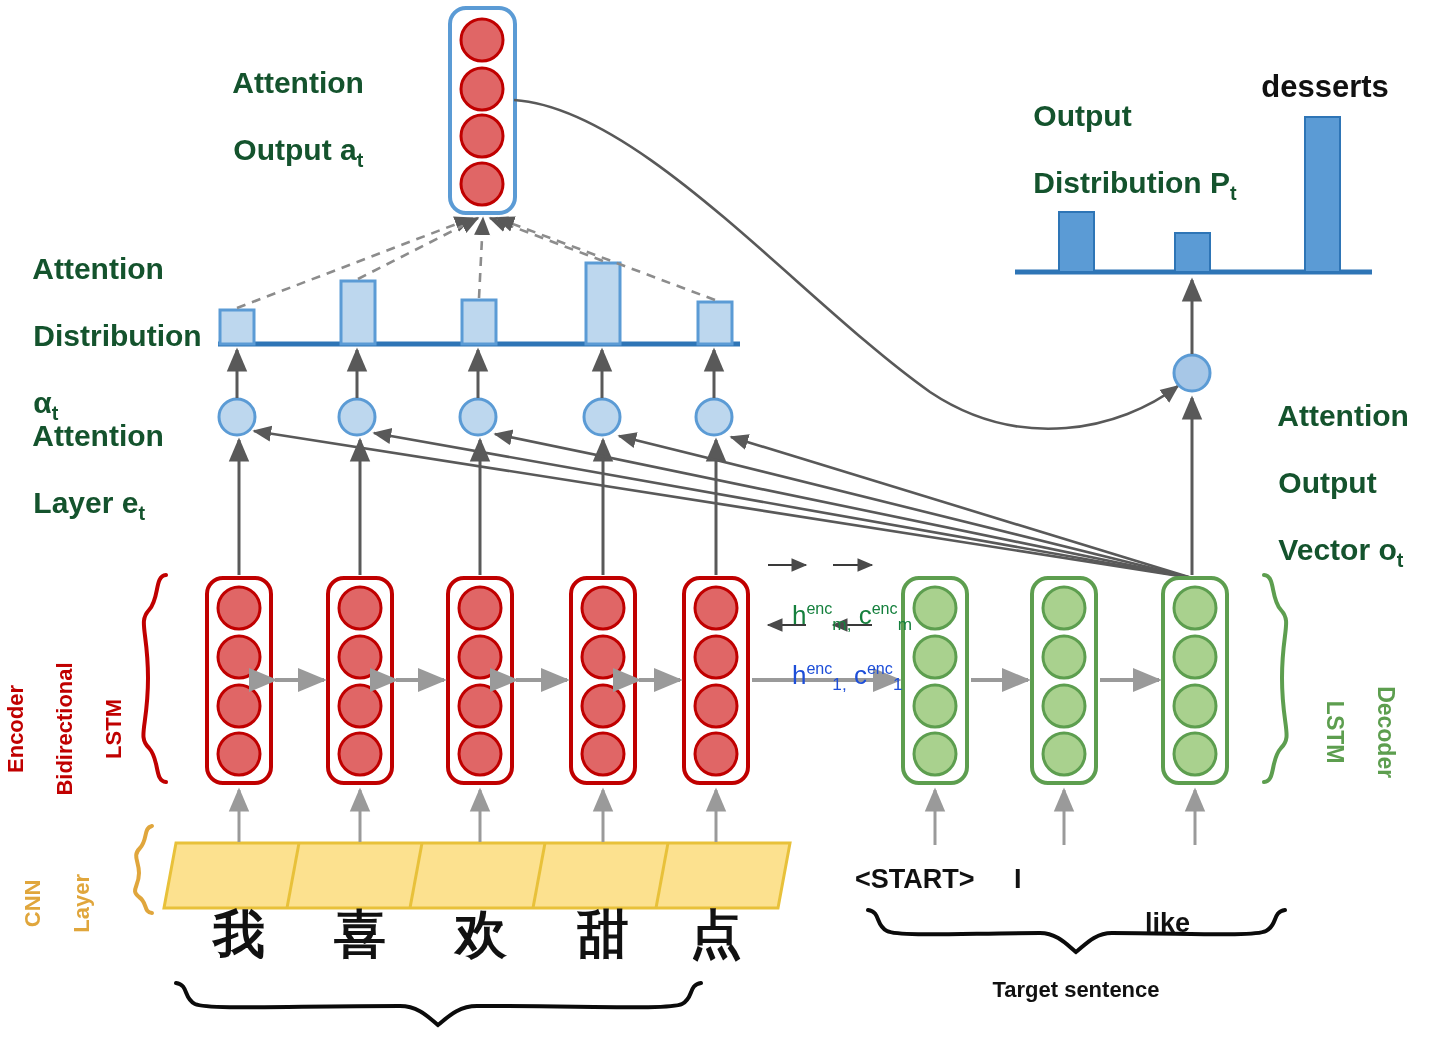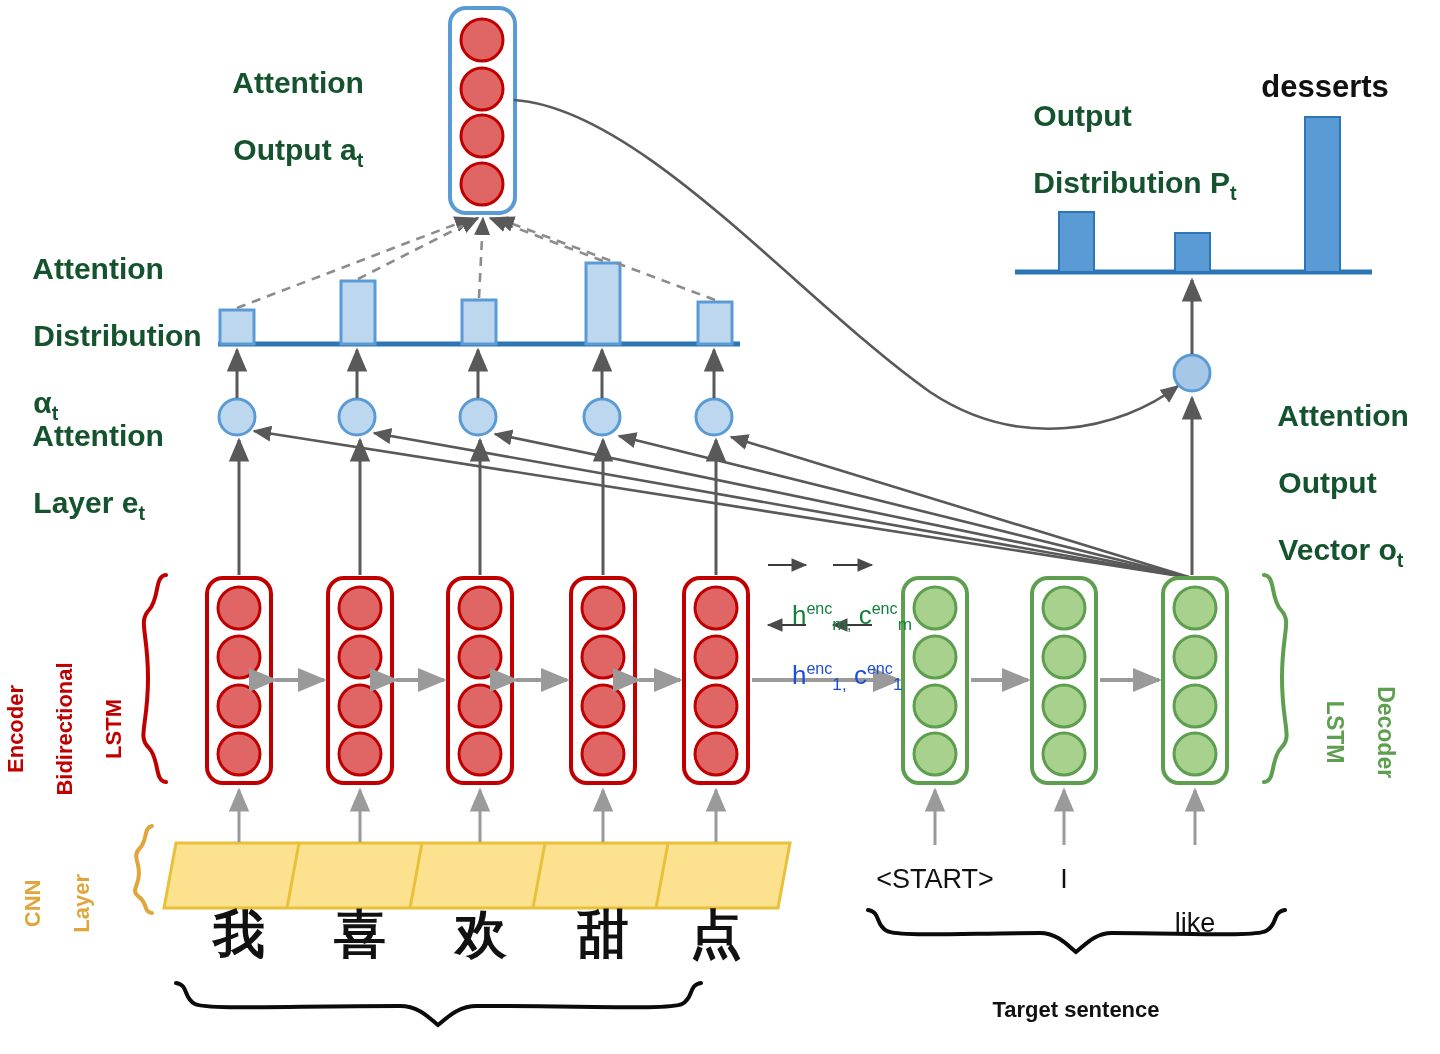--- a/index.html
+++ b/index.html
@@ -9,21 +9,21 @@
   .lbl{position:absolute;font-weight:bold;line-height:1.12;white-space:pre;}
   .blue-lbl{color:#14532d;font-size:30px;text-align:left;}
   .sub{font-size:0.66em;vertical-align:sub;}
   .sup{font-size:0.62em;vertical-align:super;}
   .rot-ccw{transform:rotate(-90deg);transform-origin:50% 50%;}
   .rot-cw{transform:rotate(90deg);transform-origin:50% 50%;}
   .enc-lbl{color:#c00000;font-size:22px;text-align:center;}
   .cnn-lbl{color:#e0a63c;font-size:22px;text-align:center;}
   .dec-lbl{color:#5d9e4f;font-size:23px;text-align:center;}
   .han{font-size:52px;color:#111;font-weight:bold;text-align:center;}
-  .tok{font-size:27px;color:#111;font-weight:normal;text-align:center;}
+  .tok{font-size:27px;color:#111;font-weight:bold;text-align:left;}
   .brace-lbl{font-size:22px;color:#111;font-weight:bold;text-align:center;}
   .word-lbl{font-size:31px;color:#111;font-weight:bold;text-align:center;}
 </style>
 </head>
 <body>
 
 <div id="stage">
 
   <svg class="layer" viewBox="0 0 1440 1054">
     <defs>
@@ -298,15 +298,15 @@
   <div class="lbl han" style="left:175px;top:905px;width:128px;">我</div>
   <div class="lbl han" style="left:296px;top:905px;width:128px;">喜</div>
   <div class="lbl han" style="left:417px;top:905px;width:128px;">欢</div>
   <div class="lbl han" style="left:539px;top:905px;width:128px;">甜</div>
   <div class="lbl han" style="left:652px;top:905px;width:128px;">点</div>
 
   <div class="lbl tok" style="left:855px;top:864px;width:160px;">&lt;START&gt;</div>
   <div class="lbl tok" style="left:1014px;top:864px;width:100px;">I</div>
   <div class="lbl tok" style="left:1145px;top:908px;width:100px;">like</div>
 
-  <div class="lbl brace-lbl" style="left:956px;top:978px;width:240px;margin-top:20px;">Target sentence</div>
+  <div class="lbl brace-lbl" style="left:956px;top:978px;width:240px;">Target sentence</div>
 
 </div>
 
 </body></html>

